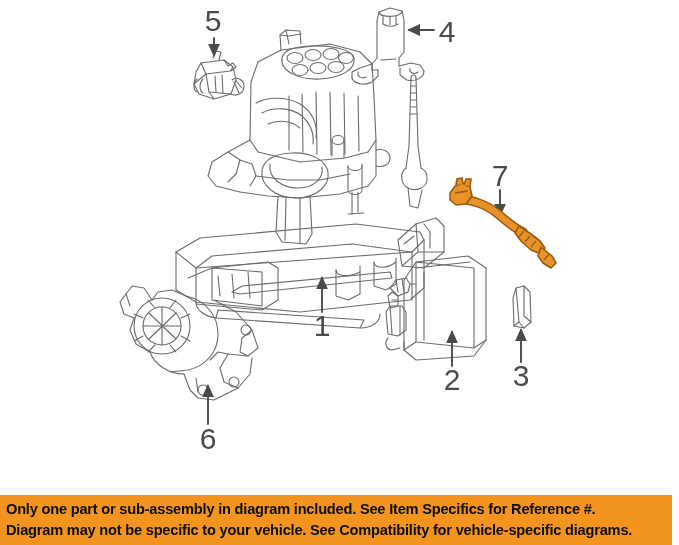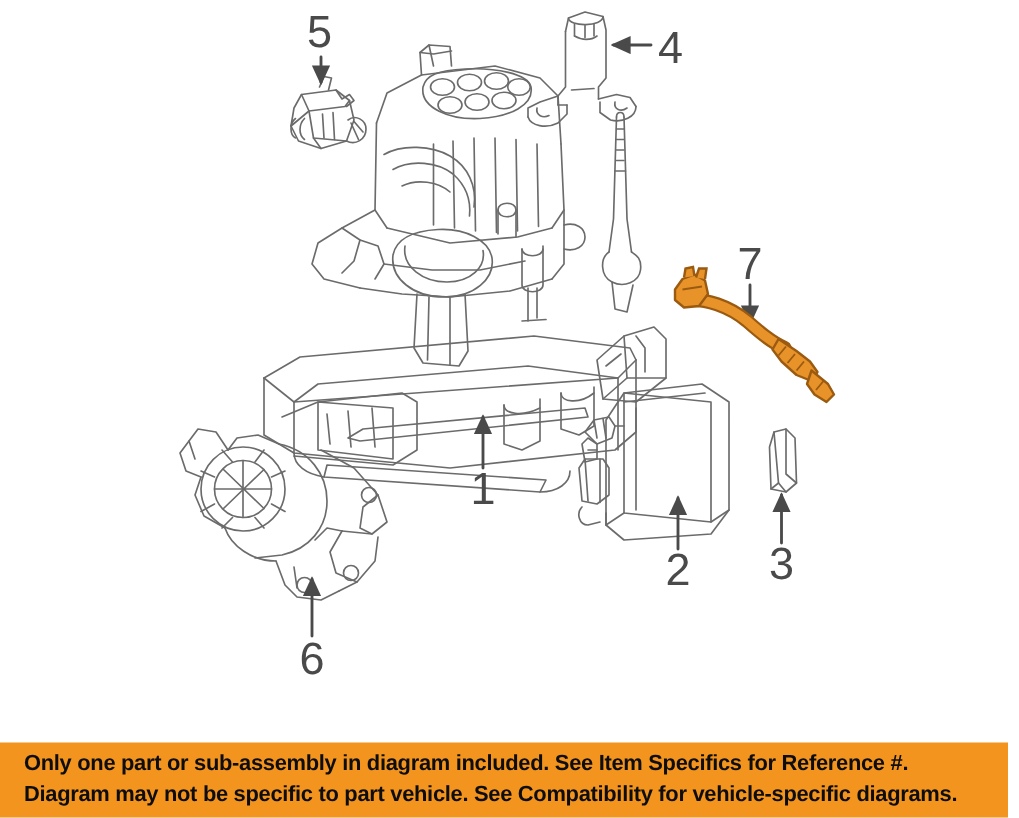--- a/index.html
+++ b/index.html
@@ -13,21 +13,21 @@
   #diagram-root{position:absolute;inset:0;}
   svg.layer{position:absolute;top:0;left:0;width:679px;height:545px;}
   .banner{
     position:absolute;
     left:0px;
     top:495px;
     width:672px;
     height:50px;
     background:#F2941E;
     box-sizing:border-box;
-    padding:4px 6px 0 16px;
+    padding:4px 6px 0 6px;
   }
   .banner-line{
     font-family:"Liberation Sans", sans-serif;
     font-weight:bold;
     font-size:14.6px;
     line-height:21px;
     color:#0d0d0d;
     white-space:nowrap;
     letter-spacing:-0.2px;
   }
@@ -264,16 +264,16 @@
       <text class="callout-num" x="521" y="386" text-anchor="middle">3</text>
       <text class="callout-num" x="447" y="42" text-anchor="middle">4</text>
       <text class="callout-num" x="213" y="31" text-anchor="middle">5</text>
       <text class="callout-num" x="208" y="449" text-anchor="middle">6</text>
       <text class="callout-num" x="500" y="186" text-anchor="middle">7</text>
     </g>
   </svg>
 
   <div class="banner">
     <div class="banner-line">Only one part or sub-assembly in diagram included. See Item Specifics for Reference #.</div>
-    <div class="banner-line">Diagram may not be specific to part vehicle. See Compatibility for vehicle-specific diagrams.</div>
+    <div class="banner-line">Diagram may not be specific to your vehicle. See Compatibility for vehicle-specific diagrams.</div>
   </div>
 
 </div>
 
 </body></html>

